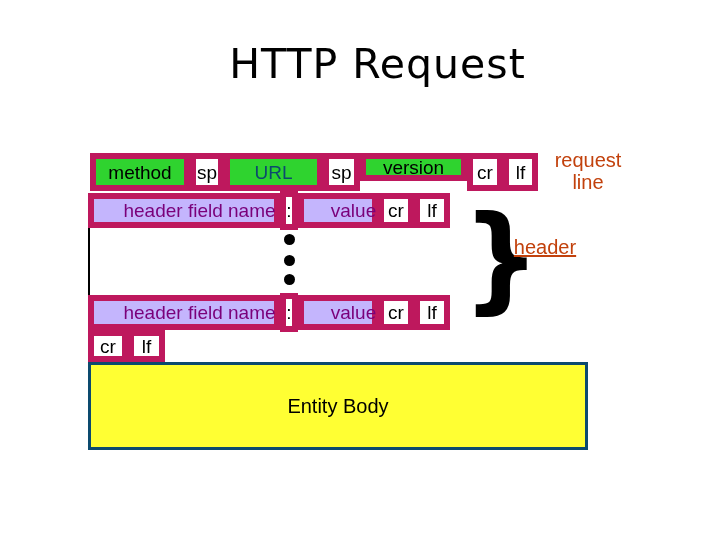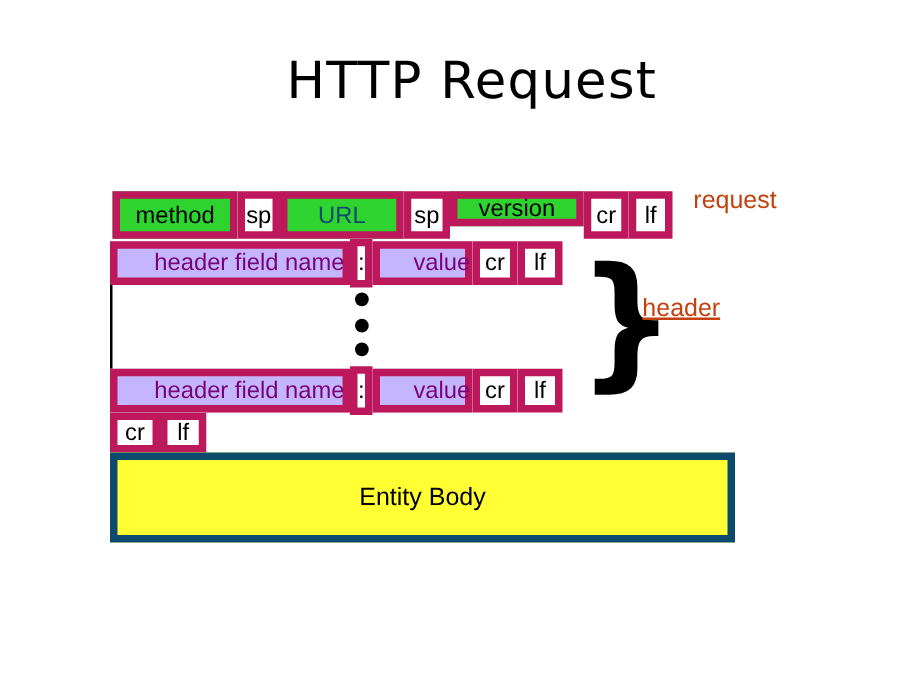--- a/index.html
+++ b/index.html
@@ -23,41 +23,42 @@
     position:absolute;font-size:20px;line-height:22px;text-align:center;color:#c2410c;
   }
   .dot{position:absolute;left:284px;width:11px;height:11px;border-radius:50%;background:#000;}
   .vline{position:absolute;background:#000;width:2px;}
   .brace{
     position:absolute;left:460px;top:196px;height:124px;
     font-family:"DejaVu Sans", sans-serif;font-size:116px;line-height:124px;
     font-weight:bold;color:#000;transform:scaleX(0.95);
   }
   .entity{
-    position:absolute;left:88px;top:362px;width:500px;height:72px;
-    box-sizing:border-box;border:6px solid #0c4a6e;background:#ffff33;
+    position:absolute;left:88px;top:362px;width:500px;height:88px;
+    box-sizing:border-box;border:3px solid #0c4a6e;background:#ffff33;
     display:flex;align-items:center;justify-content:center;font-size:20px;color:#000;
   }
 </style>
 </head>
 <body>
 
 <div class="slide">
 
   <div class="title">HTTP Request</div>
 
   <div class="cell green" style="left:90px;top:153px;width:100px;height:38px;">method</div>
   <div class="cell" style="left:190px;top:153px;width:34px;height:38px;">sp</div>
   <div class="cell green url-text" style="left:224px;top:153px;width:99px;height:38px;">URL</div>
   <div class="cell" style="left:323px;top:153px;width:37px;height:38px;">sp</div>
   <div class="cell green" style="left:360px;top:153px;width:107px;height:28px;">version</div>
   <div class="cell" style="left:467px;top:153px;width:36px;height:38px;">cr</div>
   <div class="cell" style="left:503px;top:153px;width:35px;height:38px;">lf</div>
   <div class="caption" style="left:543px;top:149px;width:90px;">
     <div>request</div>
+    <div>line</div>
   </div>
 
   <div class="cell magenta" style="left:88px;top:193px;width:192px;height:35px;">header field name</div>
   <div class="cell" style="left:280px;top:191px;width:18px;height:39px;">:</div>
   <div class="cell magenta" style="left:298px;top:193px;width:80px;height:35px;">value</div>
   <div class="cell" style="left:378px;top:193px;width:36px;height:35px;">cr</div>
   <div class="cell" style="left:414px;top:193px;width:36px;height:35px;">lf</div>
 
   <div class="vline" style="left:88px;top:228px;height:67px;"></div>
   <div class="dot" style="top:234px;"></div>

